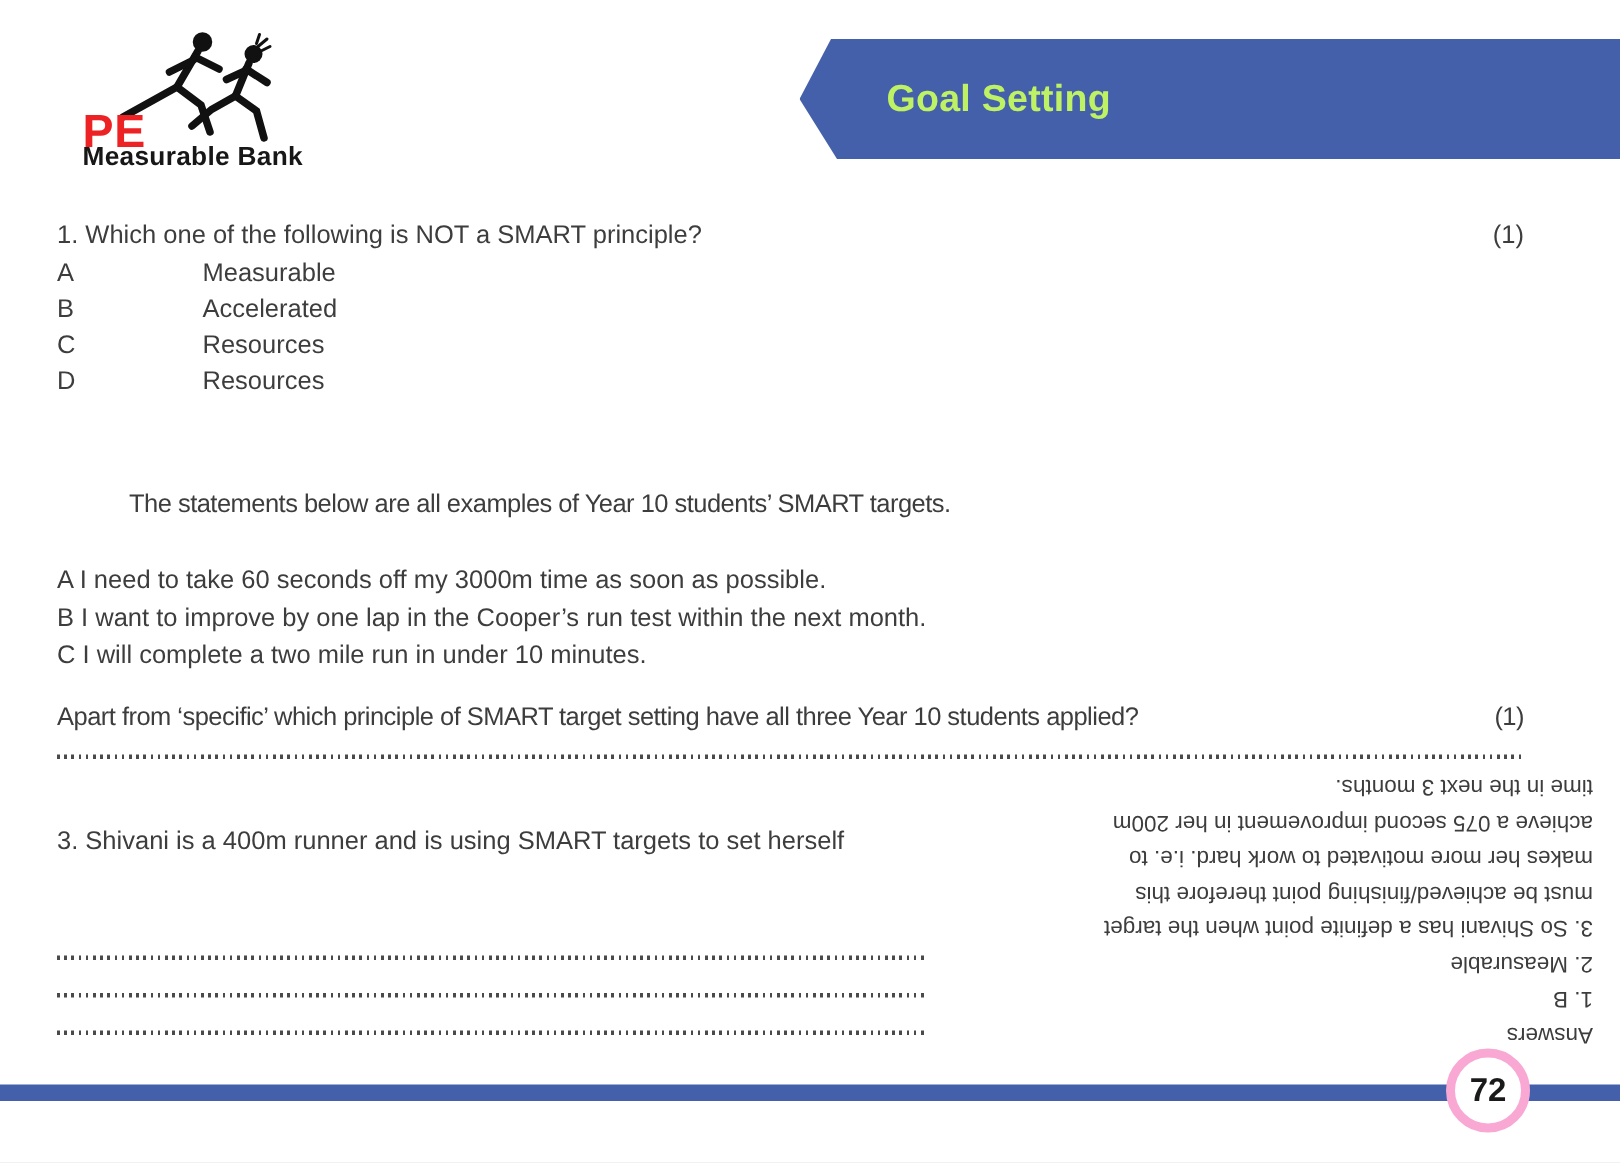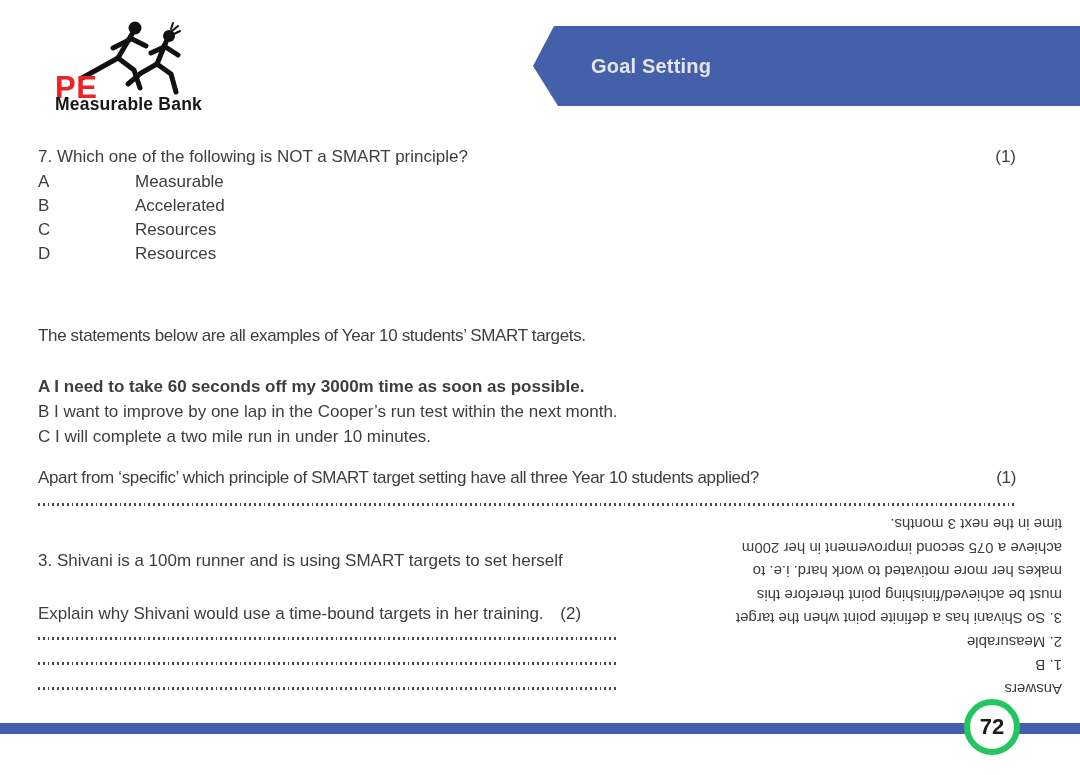--- a/index.html
+++ b/index.html
@@ -10,38 +10,38 @@
   
   .logo-runners{position:absolute;left:68px;top:20px;width:120px;height:80px;}
   .logo-pe{position:absolute;left:55px;top:70px;font-size:31px;font-weight:bold;color:#ed2224;letter-spacing:.5px;}
   .logo-sub{position:absolute;left:55px;top:94px;font-size:17.5px;font-weight:bold;color:#171717;letter-spacing:.2px;}
   
   .banner{
     position:absolute;left:533px;top:26px;width:547px;height:80px;background:#4560ab;
     clip-path:polygon(0 50%,21px 0,100% 0,100% 100%,25px 100%);
     display:flex;align-items:center;
   }
-  .banner-title{color:#e5e5e5;font-weight:bold;font-size:20px;padding-left:58px;letter-spacing:.2px;}
+  .banner-title{color:#bef264;font-weight:bold;font-size:25px;padding-left:58px;letter-spacing:.2px;}
   
   .row{position:absolute;left:38px;width:978px;font-size:17px;}
   .marks{position:absolute;right:0;top:0;}
   .opt-letter{position:absolute;left:0;}
   .opt-text{position:absolute;left:97px;}
   .condensed{letter-spacing:-0.35px;}
   .dots{position:absolute;height:3px;background-image:repeating-linear-gradient(to right,#4a4a4a 0 1.8px,transparent 1.8px 4.8px);}
   
   .answers{
     position:absolute;left:702px;top:513px;width:360px;height:188px;
     transform:rotate(180deg);font-size:15px;line-height:23.5px;color:#3d3d3d;text-align:left;
   }
   
   .footer-rule{position:absolute;left:0;top:723px;width:1080px;height:11px;background:#4560ab;}
   .badge{
     position:absolute;left:964px;top:699px;width:44px;height:44px;background:#ffffff;
-    border:6px solid #22c55e;border-radius:50%;display:flex;align-items:center;justify-content:center;
+    border:6px solid #f9a8d4;border-radius:50%;display:flex;align-items:center;justify-content:center;
     font-size:22px;font-weight:bold;color:#1a1a1a;
   }
 </style>
 </head>
 <body>
 
 <div class="page">
 
   <svg class="logo-runners" viewBox="0 0 120 80">
     <g stroke="#111" stroke-width="5" stroke-linecap="round" fill="none">
@@ -67,57 +67,53 @@
     </g>
   </svg>
   <div class="logo-pe">PE</div>
   <div class="logo-sub">Measurable Bank</div>
 
   <div class="banner">
     <div class="banner-title">Goal Setting</div>
   </div>
 
   <div class="row" style="top:147px;">
-    <span>7. Which one of the following is NOT a SMART principle?</span>
+    <span>1. Which one of the following is NOT a SMART principle?</span>
     <span class="marks">(1)</span>
   </div>
   <div class="row" style="top:172px;">
     <span class="opt-letter">A</span>
     <span class="opt-text">Measurable</span>
   </div>
   <div class="row" style="top:196px;">
     <span class="opt-letter">B</span>
     <span class="opt-text">Accelerated</span>
   </div>
   <div class="row" style="top:220px;">
     <span class="opt-letter">C</span>
     <span class="opt-text">Resources</span>
   </div>
   <div class="row" style="top:244px;">
     <span class="opt-letter">D</span>
     <span class="opt-text">Resources</span>
   </div>
 
-  <div class="row condensed" style="top:326px;">The statements below are all examples of Year 10 students’ SMART targets.</div>
+  <div class="row condensed" style="top:326px;margin-left:48px;">The statements below are all examples of Year 10 students’ SMART targets.</div>
 
-  <div class="row" style="top:377px;font-weight:bold;">A I need to take 60 seconds off my 3000m time as soon as possible.</div>
+  <div class="row" style="top:377px;">A I need to take 60 seconds off my 3000m time as soon as possible.</div>
   <div class="row" style="top:402px;">B I want to improve by one lap in the Cooper’s run test within the next month.</div>
   <div class="row" style="top:427px;">C I will complete a two mile run in under 10 minutes.</div>
 
   <div class="row condensed" style="top:468px;">
     <span>Apart from ‘specific’ which principle of SMART target setting have all three Year 10 students applied?</span>
     <span class="marks">(1)</span>
   </div>
   <div class="dots" style="top:503px;left:38px;width:978px;"></div>
 
-  <div class="row" style="top:551px;">3. Shivani is a 100m runner and is using SMART targets to set herself</div>
-  <div class="row" style="top:604px;">
-    <span>Explain why Shivani would use a time-bound targets in her training.</span>
-    <span style="padding-left:12px;">(2)</span>
-  </div>
+  <div class="row" style="top:551px;">3. Shivani is a 400m runner and is using SMART targets to set herself</div>
   <div class="dots" style="top:637px;left:38px;width:580px;"></div>
   <div class="dots" style="top:662px;left:38px;width:580px;"></div>
   <div class="dots" style="top:687px;left:38px;width:580px;"></div>
 
   <div class="answers">
     <div>Answers</div>
     <div>1. B</div>
     <div>2. Measurable</div>
     <div>3. So Shivani has a definite point when the target</div>
     <div>must be achieved/finishing point therefore this</div>

